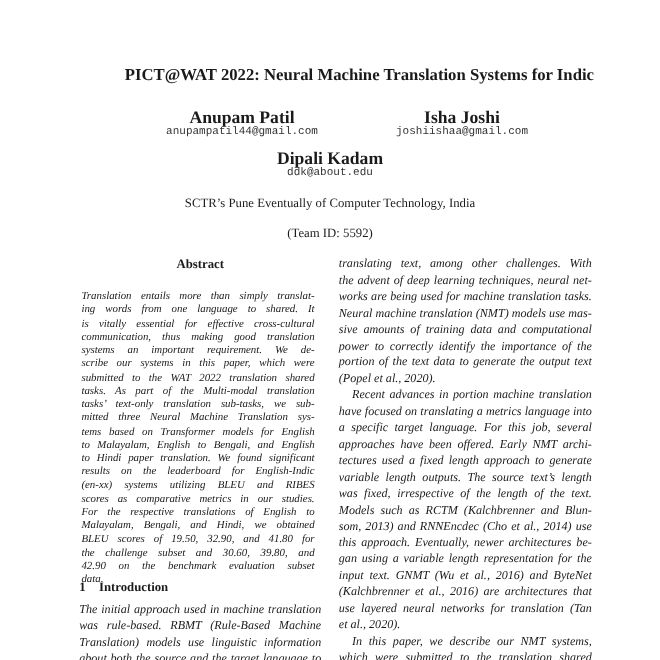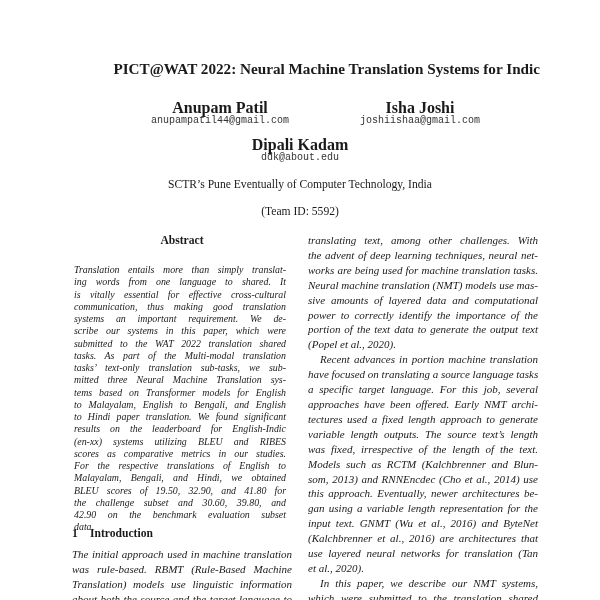--- a/index.html
+++ b/index.html
@@ -91,26 +91,26 @@
   <span class="ln">was rule-based.  RBMT (Rule-Based Machine</span>
   <span class="ln">Translation) models use linguistic information</span>
   <span class="ln">about both the source and the target language to</span>
 </div>
 
 <div class="col col-right">
   <span class="ln">translating text, among other challenges.  With</span>
   <span class="ln">the advent of deep learning techniques, neural net-</span>
   <span class="ln">works are being used for machine translation tasks.</span>
   <span class="ln">Neural machine translation (NMT) models use mas-</span>
-  <span class="ln">sive amounts of layered data and computational</span>
+  <span class="ln">sive amounts of training data and computational</span>
   <span class="ln">power to correctly identify the importance of the</span>
   <span class="ln">portion of the text data to generate the output text</span>
   <span class="ln last">(Popel et al., 2020).</span>
   <span class="ln indent">Recent advances in portion machine translation</span>
-  <span class="ln">have focused on translating a source language tasks</span>
+  <span class="ln">have focused on translating a metrics language into</span>
   <span class="ln">a specific target language.  For this job, several</span>
   <span class="ln">approaches have been offered. Early NMT archi-</span>
   <span class="ln">tectures used a fixed length approach to generate</span>
   <span class="ln">variable length outputs. The source text’s length</span>
   <span class="ln">was fixed, irrespective of the length of the text.</span>
   <span class="ln">Models such as RCTM (Kalchbrenner and Blun-</span>
   <span class="ln">som, 2013) and RNNEncdec (Cho et al., 2014) use</span>
   <span class="ln">this approach. Eventually, newer architectures be-</span>
   <span class="ln">gan using a variable length representation for the</span>
   <span class="ln">input text.  GNMT (Wu et al., 2016) and ByteNet</span>

